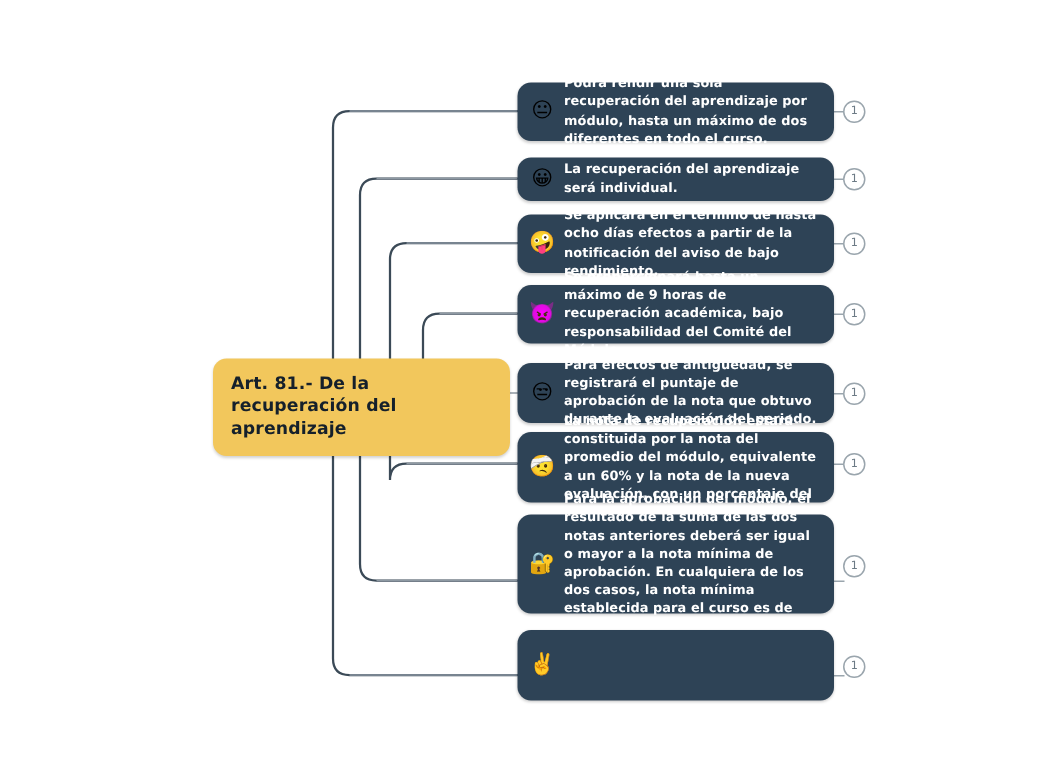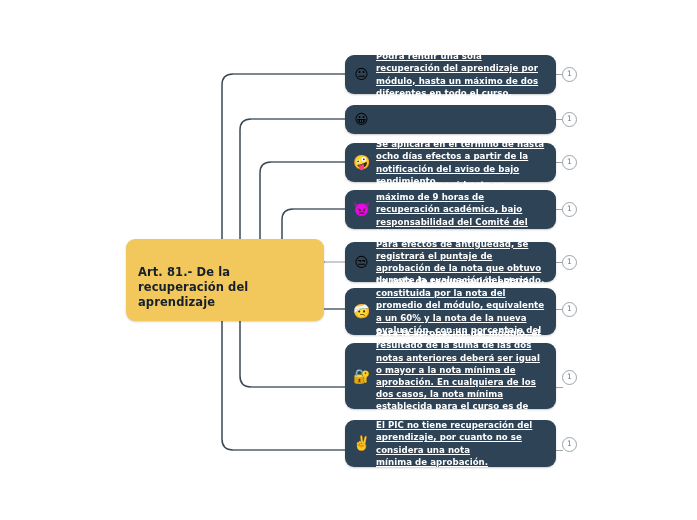--- a/index.html
+++ b/index.html
@@ -30,27 +30,27 @@
     top: 0;
     width: 697px;
     height: 520px;
     z-index: 1;
     pointer-events: none;
   }
 
   
   .root-node {
     position: absolute;
-    left: 126px;
+    left: 142px;
     top: 239px;
     width: 198px;
     box-sizing: border-box;
     background: #f2c75c;
     border-radius: 9px;
-    padding: 26px 12px 10px 12px;
+    padding: 9px 12px 10px 12px;
     z-index: 3;
     box-shadow: 0 1px 2px rgba(0,0,0,0.18);
   }
   .root-node .root-label {
     display: block;
     color: #15202b;
     font-size: 11.5px;
     font-weight: bold;
     line-height: 1.32;
     letter-spacing: 0.1px;
@@ -78,21 +78,20 @@
     margin-right: 6px;
   }
   .child-node .node-text {
     flex: 1 1 auto;
     color: #ffffff;
     font-size: 8.6px;
     font-weight: bold;
     line-height: 1.42;
     letter-spacing: 0.05px;
     white-space: pre-line;
-    text-decoration: underline;
   }
 
   
   .count-badge {
     position: absolute;
     width: 13px;
     height: 13px;
     border-radius: 50%;
     border: 1px solid #9aa5ad;
     background: #ffffff;
@@ -149,20 +148,21 @@
 
   <div class="child-node" style="left:345px; top:55px; width:211px; height:39px;">
     <span class="node-icon">😐</span>
     <span class="node-text">Podrá rendir una sola recuperación del aprendizaje por módulo, hasta un máximo de dos diferentes en todo el curso.</span>
   </div>
   <div class="badge-stub" style="left:556px; top:74px; width:7px;"></div>
   <div class="count-badge" style="left:562px; top:67px;">1</div>
 
   <div class="child-node" style="left:345px; top:105px; width:211px; height:29px;">
     <span class="node-icon">😀</span>
+    <span class="node-text">La recuperación del aprendizaje será individual.</span>
   </div>
   <div class="badge-stub" style="left:556px; top:119px; width:7px;"></div>
   <div class="count-badge" style="left:562px; top:112px;">1</div>
 
   <div class="child-node" style="left:345px; top:143px; width:211px; height:39px;">
     <span class="node-icon">🤪</span>
     <span class="node-text">Se aplicará en el término de hasta ocho días efectos a partir de la notificación del aviso de bajo rendimiento.</span>
   </div>
   <div class="badge-stub" style="left:556px; top:162px; width:7px;"></div>
   <div class="count-badge" style="left:562px; top:155px;">1</div>
@@ -190,19 +190,17 @@
 
   <div class="child-node" style="left:345px; top:343px; width:211px; height:66px;">
     <span class="node-icon">🔐</span>
     <span class="node-text">Para la aprobación del módulo, el resultado de la suma de las dos notas anteriores deberá ser igual o mayor a la nota mínima de aprobación. En cualquiera de los dos casos, la nota mínima establecida para el curso es de 16/20.</span>
   </div>
   <div class="badge-stub" style="left:556px; top:387px; width:7px;"></div>
   <div class="count-badge" style="left:562px; top:370px;">1</div>
 
   <div class="child-node" style="left:345px; top:420px; width:211px; height:47px;">
     <span class="node-icon">✌️</span>
-    <span class="node-text">El PIC no tiene recuperación del aprendizaje, por cuanto no se considera una nota
-mínima de aprobación.</span>
   </div>
   <div class="badge-stub" style="left:556px; top:450px; width:7px;"></div>
   <div class="count-badge" style="left:562px; top:437px;">1</div>
 
 </div>
 
 </body></html>

